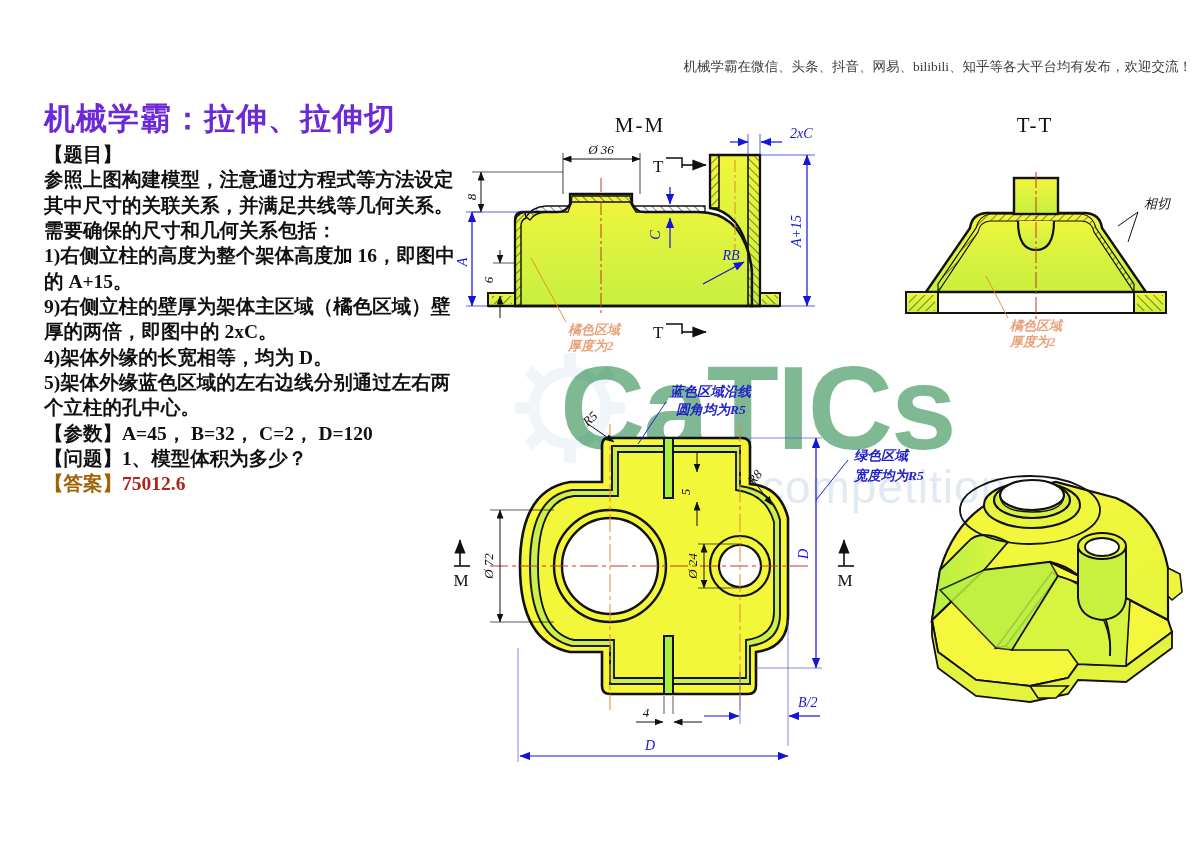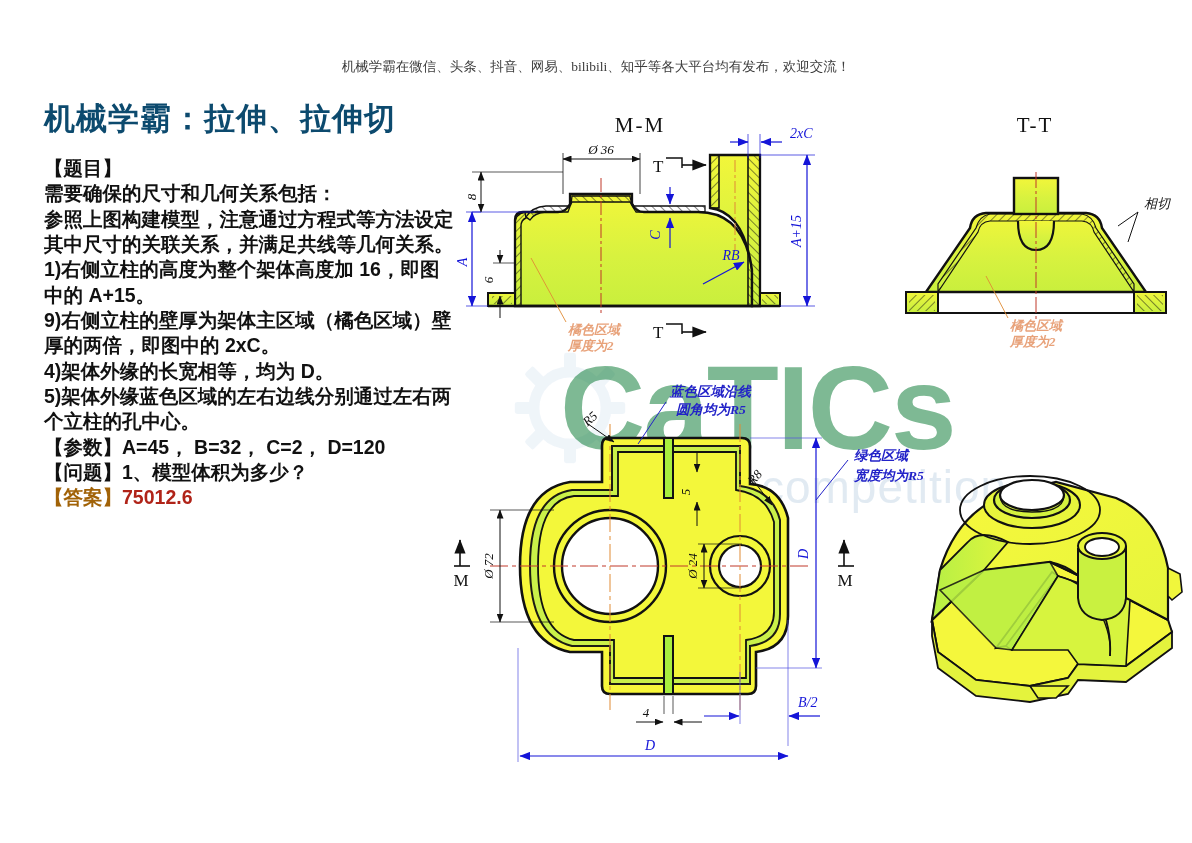--- a/index.html
+++ b/index.html
@@ -33,41 +33,41 @@
     letter-spacing:1px;
   }
   .wm-gear {
     position:absolute; left:-10px; top:18px;
     width:120px; height:120px; opacity:.5;
   }
 
   
   .doc-header {
     position:absolute; left:0; top:58px; width:1192px;
-    text-align:center;
+    text-align:right;
     font-size:13.5px; color:#3d3d3d;
     font-family:"Liberation Serif", serif;
     z-index:3;
   }
 
   
   .left-col {
     position:absolute; left:44px; top:96px; width:412px;
     z-index:3;
   }
   .title {
-    font-size:31px; font-weight:bold; color:#0c4a6e;
+    font-size:31px; font-weight:bold; color:#6d28d9;
     line-height:1.48; letter-spacing:1px;
     font-family:"Liberation Serif", serif;
   }
   .body-text {
-    margin-top:14px;
+    margin-top:0;
     font-size:19.5px; line-height:1.30;
     color:#111; font-weight:bold;
-    font-family:Liberation Sans, sans-serif;
+    font-family:Liberation Serif, serif;
   }
   .body-text p { margin:0; }
   .ans-line { color:#b02318; }
   .ans-label { color:#a16207; }
   .blk { font-weight:bold; }
 
   
   .draw { position:absolute; z-index:2; }
   svg { overflow:visible; }
 
@@ -109,22 +109,22 @@
     <div class="wm-catics">CaTICs</div>
     <div class="wm-sub">digital competition</div>
   </div>
 
   <div class="doc-header">机械学霸在微信、头条、抖音、网易、bilibili、知乎等各大平台均有发布，欢迎交流！</div>
 
   <div class="left-col">
     <div class="title">机械学霸：拉伸、拉伸切</div>
     <div class="body-text">
       <p class="blk">【题目】</p>
+      <p>参照上图构建模型，注意通过方程式等方法设定其中尺寸的关联关系，并满足共线等几何关系。</p>
       <p>需要确保的尺寸和几何关系包括：</p>
-      <p>参照上图构建模型，注意通过方程式等方法设定其中尺寸的关联关系，并满足共线等几何关系。</p>
       <p>1)右侧立柱的高度为整个架体高度加 16，即图中的 A+15。</p>
       <p>9)右侧立柱的壁厚为架体主区域（橘色区域）壁厚的两倍，即图中的 2xC。</p>
       <p>4)架体外缘的长宽相等，均为 D。</p>
       <p>5)架体外缘蓝色区域的左右边线分别通过左右两个立柱的孔中心。</p>
       <p>
         <span class="blk">【参数】</span><span>A=45， B=32， C=2， D=120</span>
       </p>
       <p>
         <span class="blk">【问题】</span><span>1、模型体积为多少？</span>
       </p>

